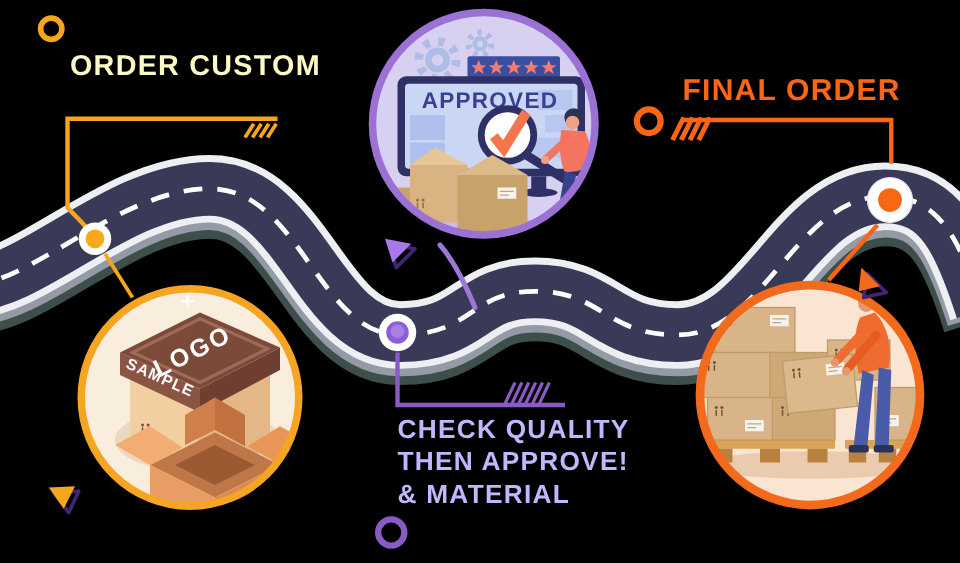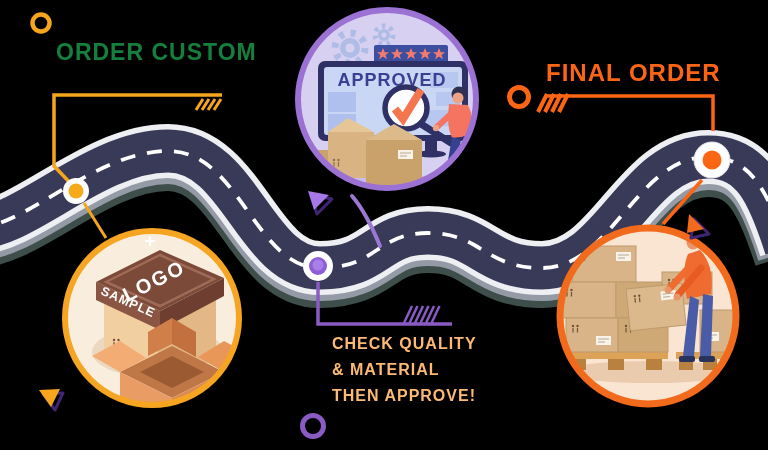--- a/index.html
+++ b/index.html
@@ -1,21 +1,21 @@
 <!DOCTYPE html>
 <html><head>
 <meta charset="utf-8">
 <style>
   html,body{margin:0;padding:0;background:#000;}
   #stage{position:relative;width:768px;height:450px;background:#000;overflow:hidden;
          font-family:"Liberation Sans",sans-serif;}
   #scene{position:absolute;left:0;top:0;}
   .label{position:absolute;font-weight:700;letter-spacing:1px;white-space:nowrap;}
-  .step1{left:56px;top:39px;font-size:23px;line-height:26px;color:#15803d;}
-  .step2{left:332px;top:331px;font-size:16px;line-height:26px;color:#fdba74;}
+  .step1{left:56px;top:39px;font-size:23px;line-height:26px;color:#fef9c3;}
+  .step2{left:318px;top:331px;font-size:21px;line-height:26px;color:#c4b5fd;}
   .step3{left:546px;top:60px;font-size:24px;line-height:26px;color:#FB6514;}
 </style>
 </head>
 <body>
 
 <div id="stage">
 
 <svg id="scene" width="768" height="450" viewBox="0 0 768 450" xmlns="http://www.w3.org/2000/svg">
   <defs>
     <clipPath id="clipA">
@@ -275,21 +275,21 @@
     <polygon points="39,390 60,389 51,407" fill="#F5A61C"></polygon>
   </g>
 </svg>
 
 <div class="label step1">
   <div>ORDER CUSTOM</div>
 </div>
 
 <div class="label step2">
   <div>CHECK QUALITY</div>
+  <div>THEN APPROVE!</div>
   <div>&amp; MATERIAL</div>
-  <div>THEN APPROVE!</div>
 </div>
 
 <div class="label step3">
   <div>FINAL ORDER</div>
 </div>
 
 </div>
 
 </body></html>

